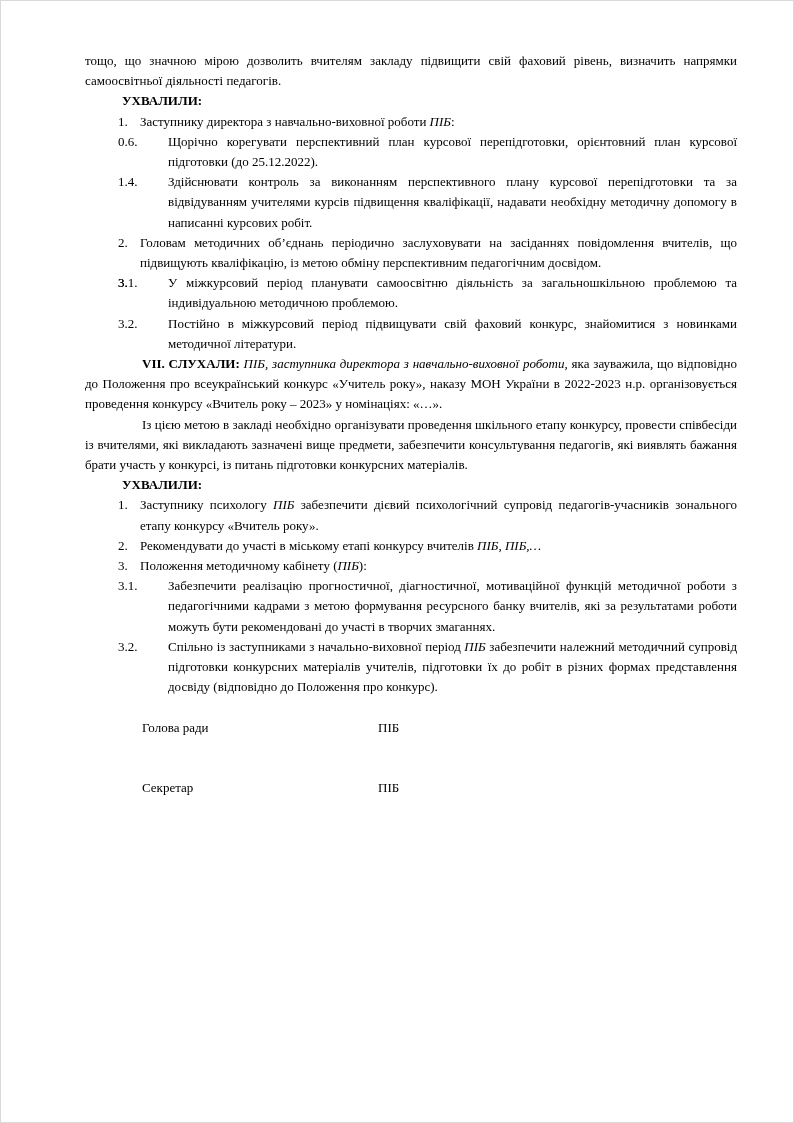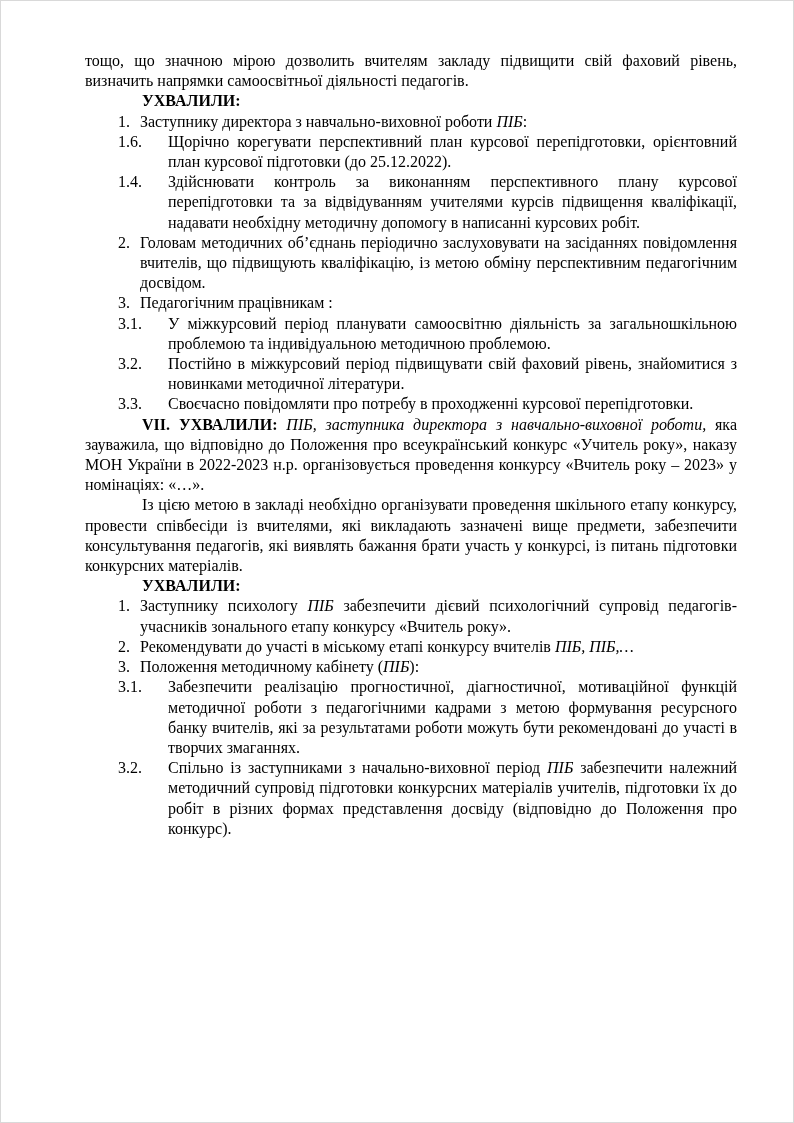--- a/index.html
+++ b/index.html
@@ -6,27 +6,27 @@
   .page {
     position: relative;
     width: 794px;
     height: 1123px;
     box-sizing: border-box;
     background: #ffffff;
     border: 1px solid #d9d9d9;
     padding: 50px 56px 0 84px;
     overflow: hidden;
     font-family: "Liberation Serif", "DejaVu Serif", serif;
-    font-size: 16px;
+    font-size: 13px;
     line-height: 20.2px;
     color: #000000;
   }
   p { margin: 0; text-align: justify; }
   em { font-style: italic; }
-  .h { margin-left: 57px; font-weight: bold; text-align: left; }
+  .h { margin-left: 37px; font-weight: bold; text-align: left; }
   .ind { text-indent: 57px; }
   .li1 { position: relative; margin-left: 55px; }
   .li1 > .num { position: absolute; left: -22px; top: 0; }
   .li2 { position: relative; margin-left: 83px; }
   .li2 > .num { position: absolute; left: -50px; top: 0; }
   .sig-block { margin-top: 20px; }
   .sig-row { margin: 0 0 0 57px; text-align: left; }
   .sig-row + .sig-row { margin-top: 40px; }
   .sig-row .role { display: inline-block; width: 236px; }
 </style>
@@ -37,49 +37,46 @@
 
   <p><span>тощо, що значною мірою дозволить вчителям закладу підвищити свій фаховий рівень, визначить напрямки самоосвітньої діяльності педагогів.</span></p>
 
   <p class="h">УХВАЛИЛИ:</p>
 
   <p class="li1">
     <span class="num">1.</span><span>Заступнику директора з навчально-виховної роботи </span><em>ПІБ</em><span>:</span>
   </p>
 
   <p class="li2">
-    <span class="num">1.6.</span><span>Щорічно корегувати перспективний план курсової перепідготовки, орієнтовний план курсової підготовки (до 25.12.2022).</span>
+    <span class="num">0.6.</span><span>Щорічно корегувати перспективний план курсової перепідготовки, орієнтовний план курсової підготовки (до 25.12.2022).</span>
   </p>
 
   <p class="li2">
     <span class="num">1.4.</span><span>Здійснювати контроль за виконанням перспективного плану курсової перепідготовки та за відвідуванням учителями курсів підвищення кваліфікації, надавати необхідну методичну допомогу в написанні курсових робіт.</span>
   </p>
 
   <p class="li1">
     <span class="num">2.</span><span>Головам методичних об’єднань періодично заслуховувати на засіданнях повідомлення вчителів, що підвищують кваліфікацію, із метою обміну перспективним педагогічним досвідом.</span>
   </p>
 
   <p class="li1">
-    <span class="num">3.</span><span>Педагогічним працівникам :</span>
+    <span class="num">3.</span>
   </p>
 
   <p class="li2">
     <span class="num">3.1.</span><span>У міжкурсовий період планувати самоосвітню діяльність за загальношкільною проблемою та індивідуальною методичною проблемою.</span>
   </p>
 
   <p class="li2">
-    <span class="num">3.2.</span><span>Постійно в міжкурсовий період підвищувати свій фаховий рівень, знайомитися з новинками методичної літератури.</span>
+    <span class="num">3.2.</span><span>Постійно в міжкурсовий період підвищувати свій фаховий конкурс, знайомитися з новинками методичної літератури.</span>
   </p>
 
-  <p class="li2">
-    <span class="num">3.3.</span><span>Своєчасно повідомляти про потребу в проходженні курсової перепідготовки.</span>
-  </p>
 
   <p class="ind">
-    <b>VII. УХВАЛИЛИ: </b><em>ПІБ, заступника директора з навчально-виховної роботи,</em><span> яка зауважила, що відповідно до Положення про всеукраїнський конкурс «Учитель року», наказу МОН України в 2022-2023 н.р. організовується проведення конкурсу «Вчитель року – 2023» у номінаціях: «…».</span>
+    <b>VII. СЛУХАЛИ: </b><em>ПІБ, заступника директора з навчально-виховної роботи,</em><span> яка зауважила, що відповідно до Положення про всеукраїнський конкурс «Учитель року», наказу МОН України в 2022-2023 н.р. організовується проведення конкурсу «Вчитель року – 2023» у номінаціях: «…».</span>
   </p>
 
   <p class="ind"><span>Із цією метою в закладі необхідно організувати проведення шкільного етапу конкурсу, провести співбесіди із вчителями, які викладають зазначені вище предмети, забезпечити консультування педагогів, які виявлять бажання брати участь у конкурсі, із питань підготовки конкурсних матеріалів.</span></p>
 
   <p class="h">УХВАЛИЛИ:</p>
 
   <p class="li1">
     <span class="num">1.</span><span>Заступнику психологу </span><em>ПІБ</em><span> забезпечити дієвий психологічний супровід педагогів-учасників зонального етапу конкурсу «Вчитель року».</span>
   </p>
 
@@ -92,14 +89,22 @@
   </p>
 
   <p class="li2">
     <span class="num">3.1.</span><span>Забезпечити реалізацію прогностичної, діагностичної, мотиваційної функцій методичної роботи з педагогічними кадрами з метою формування ресурсного банку вчителів, які за результатами роботи можуть бути рекомендовані до участі в творчих змаганнях.</span>
   </p>
 
   <p class="li2">
     <span class="num">3.2.</span><span>Спільно із заступниками з начально-виховної період </span><em>ПІБ</em><span> забезпечити належний методичний супровід підготовки конкурсних матеріалів учителів, підготовки їх до робіт в різних формах представлення досвіду (відповідно до Положення про конкурс).</span>
   </p>
 
+  <div class="sig-block">
+    <p class="sig-row">
+      <span class="role">Голова ради</span><span>ПІБ</span>
+    </p>
+    <p class="sig-row">
+      <span class="role">Секретар</span><span>ПІБ</span>
+    </p>
+  </div>
 
 </div>
 
 </body></html>

